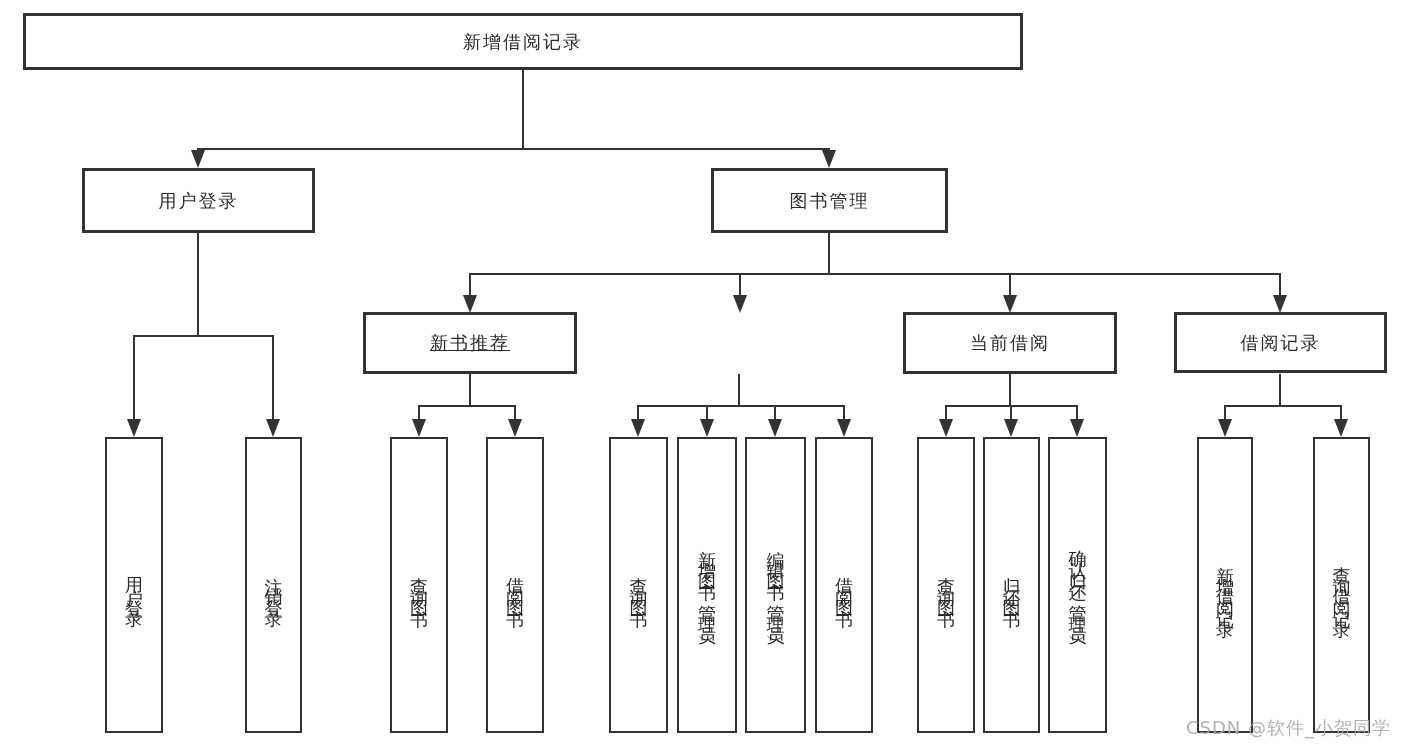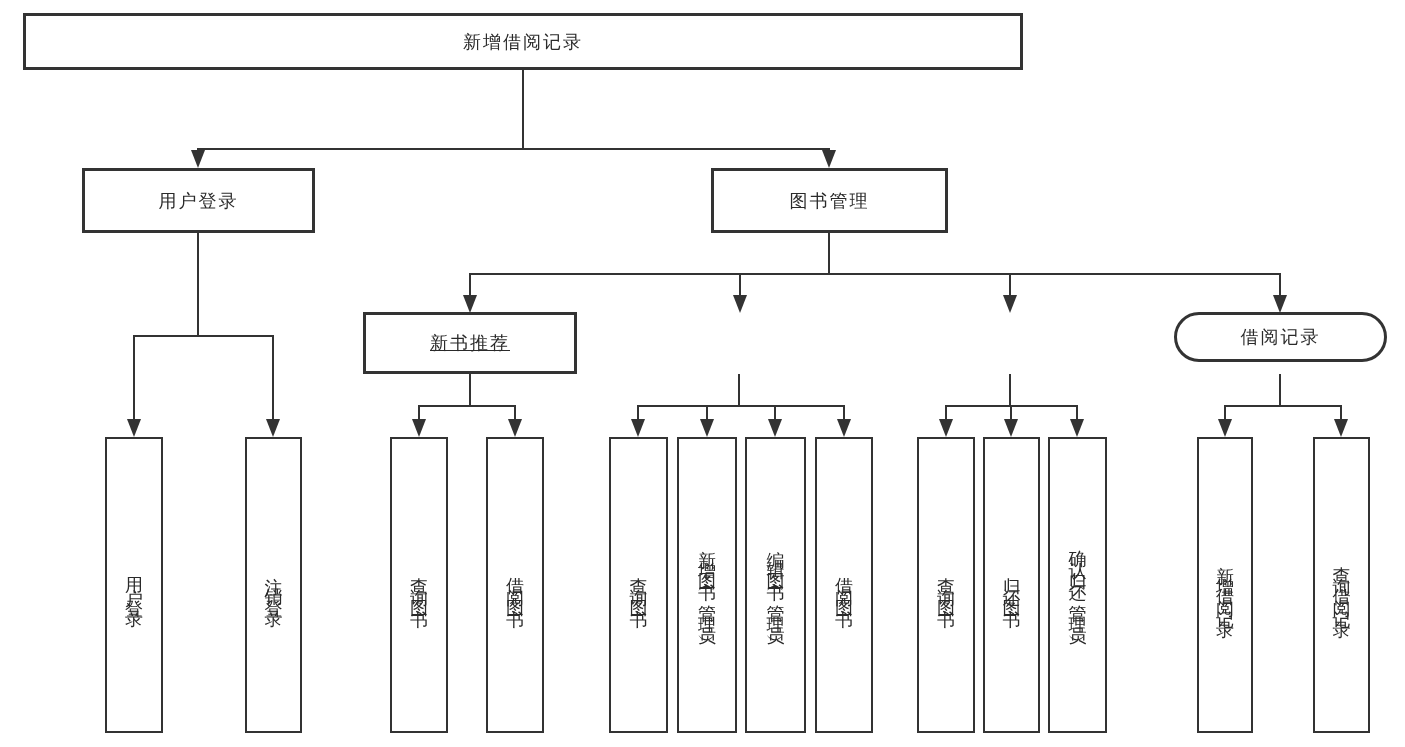--- a/index.html
+++ b/index.html
@@ -73,21 +73,24 @@
   <div class="vline" style="left:739px;top:273px;height:26px;"></div>
   <div class="arrow" style="left:733px;top:295px;"></div>
   <div class="vline" style="left:1009px;top:273px;height:26px;"></div>
   <div class="arrow" style="left:1003px;top:295px;"></div>
   <div class="vline" style="left:1279px;top:273px;height:26px;"></div>
   <div class="arrow" style="left:1273px;top:295px;"></div>
 
   <div class="box" style="left:363px;top:312px;width:214px;height:62px;text-decoration:underline;">
     <span>新书推荐</span>
   </div>
-  <div class="box" style="left:1174px;top:312px;width:213px;height:50px;border-radius:25px;">
+  <div class="box" style="left:903px;top:312px;width:214px;height:62px;">
+    <span>当前借阅</span>
+  </div>
+  <div class="box" style="left:1174px;top:312px;width:213px;height:61px;">
     <span>借阅记录</span>
   </div>
 
   <div class="vline" style="left:469px;top:374px;height:31px;"></div>
   <div class="hline" style="left:418px;top:405px;width:98px;"></div>
   <div class="vline" style="left:418px;top:405px;height:18px;"></div>
   <div class="arrow" style="left:412px;top:419px;"></div>
   <div class="vline" style="left:514px;top:405px;height:18px;"></div>
   <div class="arrow" style="left:508px;top:419px;"></div>
 
@@ -155,14 +158,15 @@
     <span>确认归还（管理员）</span>
   </div>
 
   <div class="box leaf" style="left:1197px;top:437px;width:56px;height:296px;">
     <span>新增借阅记录</span>
   </div>
   <div class="box leaf" style="left:1313px;top:437px;width:57px;height:296px;">
     <span>查询借阅记录</span>
   </div>
 
+  <div class="watermark">CSDN @软件_小贺同学</div>
 
 </div>
 
 </body></html>

